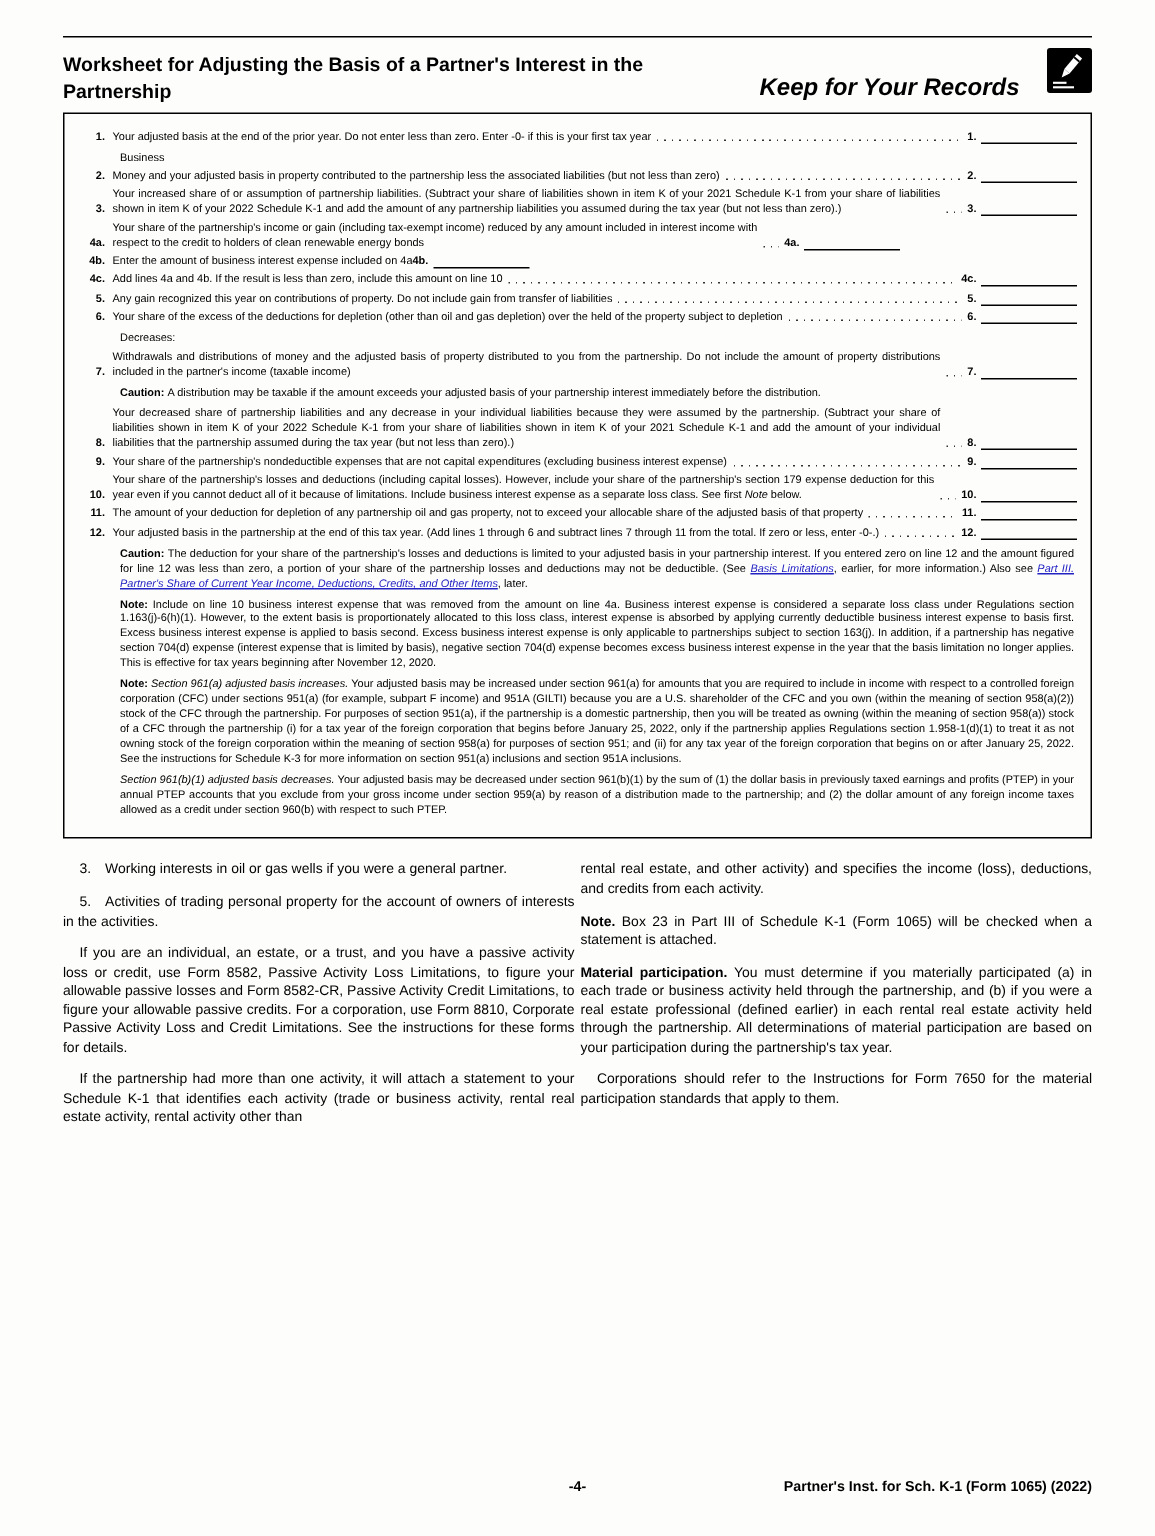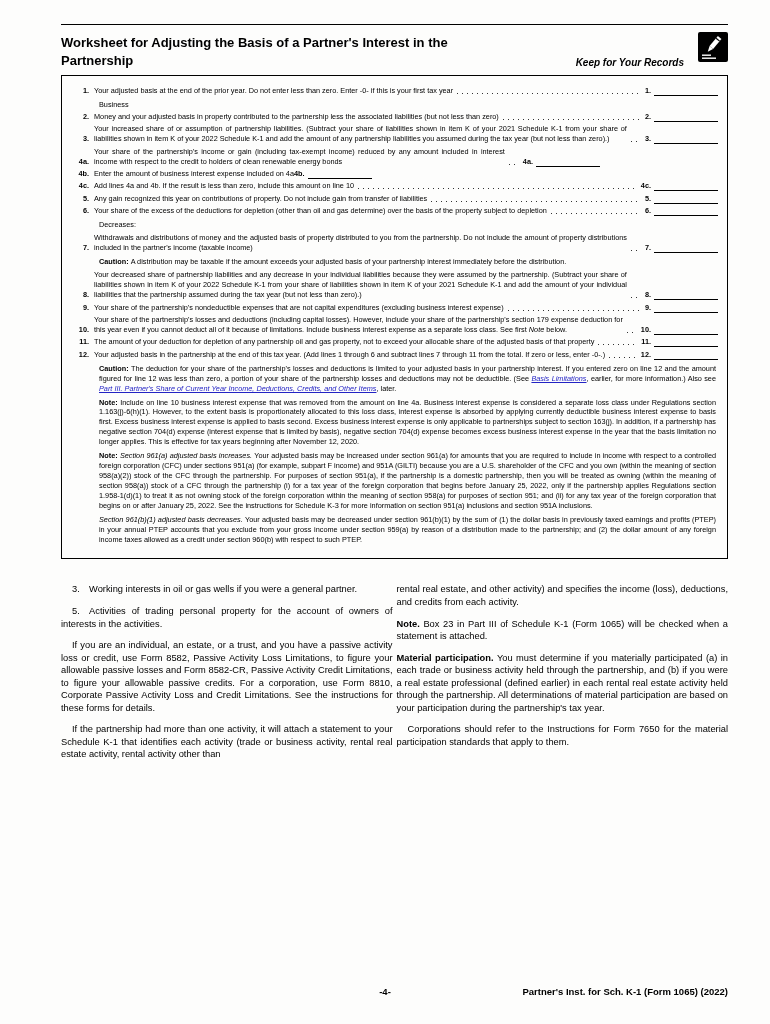--- a/index.html
+++ b/index.html
@@ -1,39 +1,39 @@
 <!DOCTYPE html>
 <html><head>
 <meta charset="utf-8">
 <style>
   * { margin:0; padding:0; box-sizing:border-box; }
   html,body { width:770px; height:1024px; }
   body { background:#fdfdfc; color:#000; font-family:"Liberation Sans", sans-serif; position:relative; overflow:hidden; }
-  .page { position:absolute; inset:0; padding:24px 42px 0 61px; }
+  .page { position:absolute; inset:0; padding:24px 42px 0 42px; }
   .top-rule { border-top:1.6px solid #000; margin-bottom:9px; }
   .header { display:flex; align-items:flex-end; margin-bottom:6px; }
   .title { font-weight:bold; font-size:13px; line-height:1.35; width:460px; }
-  .keep { flex:1; text-align:right; font-style:italic; font-weight:bold; font-size:10px; padding-right:14px; padding-bottom:1px; }
+  .keep { flex:1; text-align:center; font-style:italic; font-weight:bold; font-size:16px; padding-right:14px; padding-bottom:1px; }
   .pencil-box { align-self:flex-start; margin-top:-2px; }
   .ws-box { border:1.2px solid #000; padding:7px 9px 10px 9px; font-size:7.3px; line-height:1.36; }
   .ws-row { display:flex; align-items:flex-end; margin:2.5px 0; }
   .ws-num { width:23px; flex-shrink:0; text-align:right; padding-right:5px; font-weight:bold; }
   .ws-text { flex:0 1 auto; text-align:justify; }
   .ws-leader { flex:1 1 10px; min-width:10px; height:1px; margin:0 4px 2px 4px;
     background-image:repeating-linear-gradient(to right,#333 0 1px,transparent 1px 5px); }
   .ws-entry { flex-shrink:0; display:flex; align-items:flex-end; font-weight:bold; }
   .ws-entry-label { padding-right:3px; }
   .ws-entry-line { display:inline-block; width:64px; height:8px; border-bottom:1px solid #000; }
   .ws-spacer { width:118px; flex-shrink:0; }
   .ws-subhead { margin:4px 0 2px 28px; }
   .ws-para { margin:4px 2px 4px 28px; text-align:justify; }
   .b { font-weight:bold; }
   .i { font-style:italic; }
   .link { color:#2323c4; text-decoration:underline; cursor:pointer; }
-  .columns { display:flex; gap:4px; margin-top:24px; font-size:9.3px; line-height:1.35; }
+  .columns { display:flex; gap:4px; margin-top:14px; font-size:9.3px; line-height:1.35; }
   .col { flex:1; text-align:justify; }
   .para { margin-bottom:9px; }
   .para.ind { text-indent:11px; }
   .footer { position:absolute; left:42px; right:42px; bottom:24px; height:14px; font-size:9.5px; font-weight:bold; }
   .footer .pageno { position:absolute; left:0; right:0; text-align:center; }
   .footer .doc { position:absolute; right:0; }
 </style>
 </head>
 <body>
 
@@ -119,21 +119,21 @@
           <div class="ws-num">5.</div>
           <div class="ws-text"><span>Any gain recognized this year on contributions of property. Do not include gain from transfer of liabilities</span></div>
           <div class="ws-leader"></div>
           <div class="ws-entry">
             <span class="ws-entry-label">5.</span>
             <span class="ws-entry-line"></span>
           </div>
         </div>
         <div class="ws-row">
           <div class="ws-num">6.</div>
-          <div class="ws-text"><span>Your share of the excess of the deductions for depletion (other than oil and gas determine) over the basis of the property subject to depletion</span></div>
+          <div class="ws-text"><span>Your share of the excess of the deductions for depletion (other than oil and gas depletion) over the held of the property subject to depletion</span></div>
           <div class="ws-leader"></div>
           <div class="ws-entry">
             <span class="ws-entry-label">6.</span>
             <span class="ws-entry-line"></span>
           </div>
         </div>
         <div class="ws-subhead">Decreases:</div>
         <div class="ws-row">
           <div class="ws-num">7.</div>
           <div class="ws-text"><span>Withdrawals and distributions of money and the adjusted basis of property distributed to you from the partnership. Do not include the amount of property distributions included in the partner's income (taxable income)</span></div>

